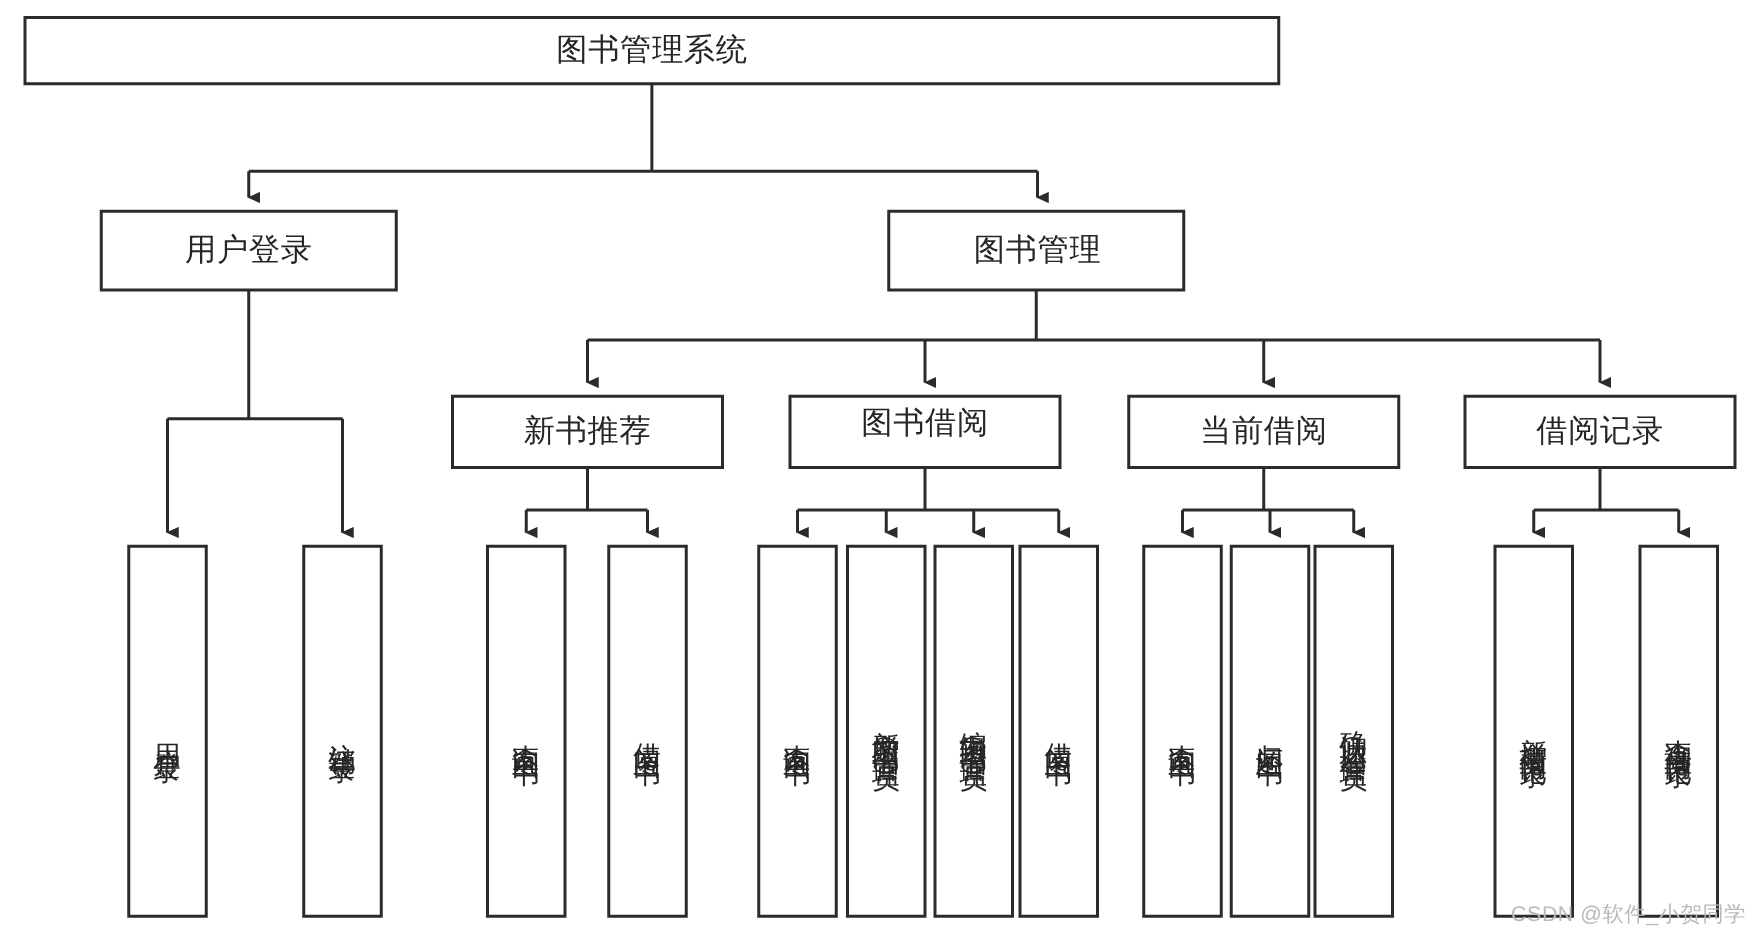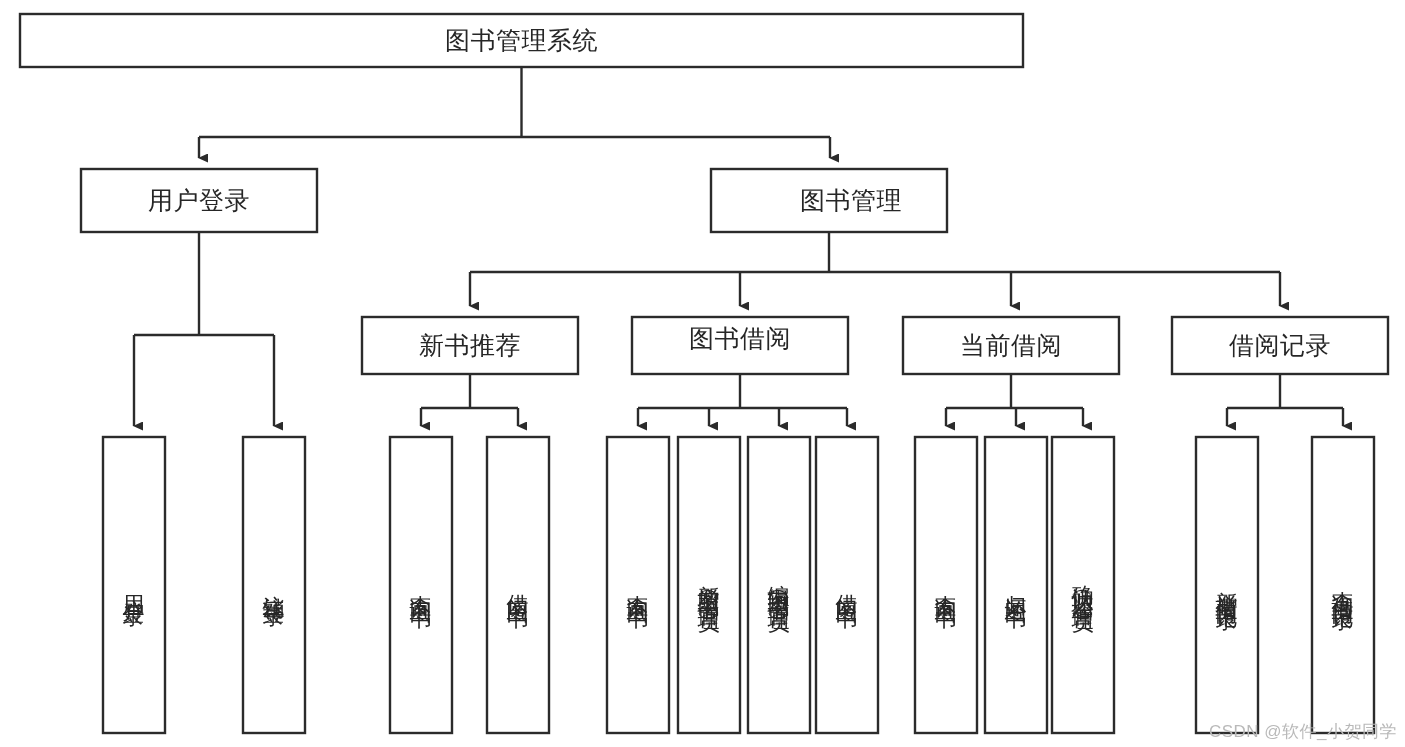--- a/index.html
+++ b/index.html
@@ -162,21 +162,21 @@
     <rect class="node-box" x="915" y="437" width="62" height="296"></rect>
     <rect class="node-box" x="985" y="437" width="62" height="296"></rect>
     <rect class="node-box" x="1052" y="437" width="62" height="296"></rect>
     <rect class="node-box" x="1196" y="437" width="62" height="296"></rect>
     <rect class="node-box" x="1312" y="437" width="62" height="296"></rect>
   </svg>
 
   <div class="node-label horizontal" style="left:20px; top:14px; width:1003px; height:53px;">图书管理系统</div>
 
   <div class="node-label horizontal" style="left:81px; top:169px; width:236px; height:63px;">用户登录</div>
-  <div class="node-label horizontal" style="left:711px; top:169px; width:236px; height:63px;padding-left:44px;">图书管理</div>
+  <div class="node-label horizontal" style="left:690px; top:169px; width:236px; height:63px;padding-left:44px;">图书管理</div>
 
   <div class="node-label horizontal" style="left:362px; top:317px; width:216px; height:57px;">新书推荐</div>
   <div class="node-label horizontal" style="left:632px; top:317px; width:216px; height:43px;">图书借阅</div>
   <div class="node-label horizontal" style="left:1172px; top:317px; width:216px; height:57px;">借阅记录</div>
   <div class="node-label horizontal" style="left:903px; top:317px; width:216px; height:57px;">当前借阅</div>
 
   <div class="node-label vertical" style="left:103px; top:437px; width:62px; height:296px;">用户登录</div>
   <div class="node-label vertical" style="left:243px; top:437px; width:62px; height:296px;">注销登录</div>
   <div class="node-label vertical" style="left:390px; top:437px; width:62px; height:296px;">查询图书</div>
   <div class="node-label vertical" style="left:487px; top:437px; width:62px; height:296px;">借阅图书</div>

